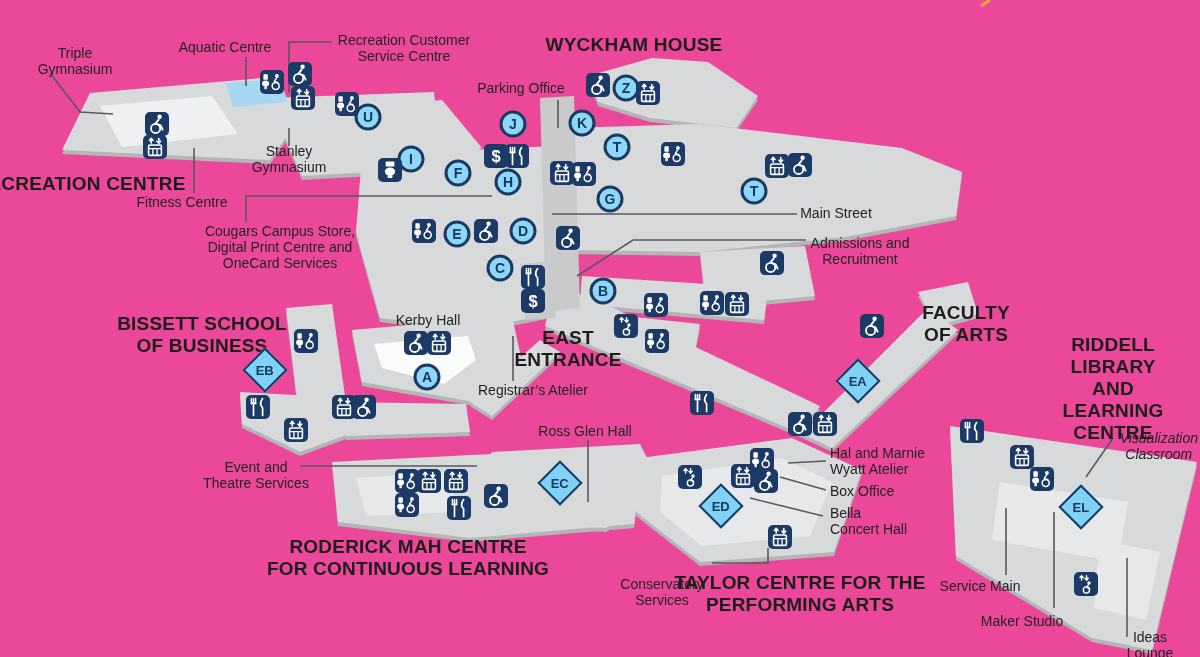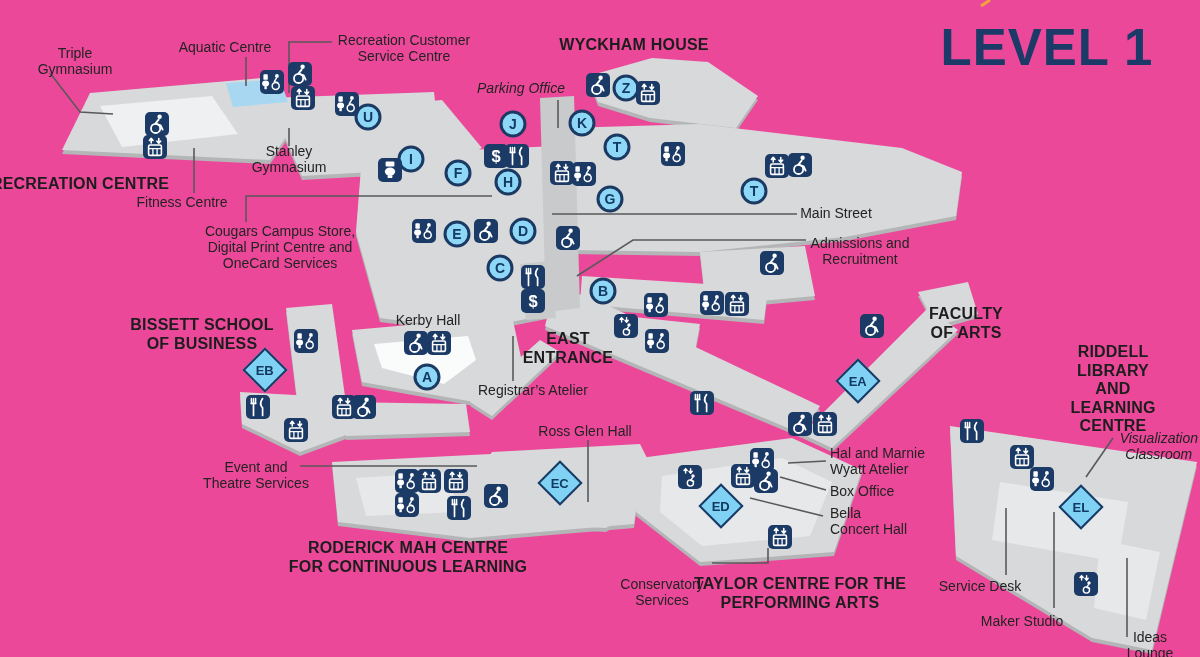--- a/index.html
+++ b/index.html
@@ -9,21 +9,21 @@
   .bld{fill:#d8d9db;}
   .bgroup{filter:drop-shadow(0 4px 0 #b3b5b7);}
   .corr{fill:#c8cacc;}
   .court{fill:#eef0f1;}
   .yard{fill:#fafbfb;}
   .inner{fill:#e7e8ea;}
   .pool{fill:#a8d8f1;}
   .leader{stroke:#58595b;stroke-width:1.6;fill:none;}
   .lbl{position:absolute;font-size:14px;line-height:1.16;color:#232323;text-align:center;
        white-space:pre-line;transform:translate(-50%,-50%);}
-  .lbl.bold{font-weight:bold;font-size:16px;color:#1d1d1d;letter-spacing:.2px;}
+  .lbl.bold{font-weight:bold;font-size:19px;color:#1d1d1d;letter-spacing:.2px;}
   .lbl.al-left{transform:translate(0,-50%);text-align:left;}
   .lbl.al-right{transform:translate(-100%,-50%);text-align:center;font-style:italic;}
   .ltr{position:absolute;width:21px;height:21px;border-radius:50%;background:#8ed7f7;
        border:3px solid #1b3a63;color:#123a63;font-weight:bold;font-size:14px;line-height:21px;
        text-align:center;transform:translate(-50%,-50%);}
   .dmd{position:absolute;width:28px;height:28px;background:#7fd2f4;border:2px solid #1b3a63;
        transform:translate(-50%,-50%) rotate(45deg);display:flex;align-items:center;justify-content:center;}
   .dmd span{transform:rotate(-45deg);font-weight:bold;font-size:13px;color:#123a63;}
   .mic{position:absolute;width:24px;height:24px;background:#1c3a66;border-radius:5px;
        transform:translate(-50%,-50%);}
@@ -140,21 +140,21 @@
     <line x1="981" y1="6" x2="990" y2="0" stroke="#f2a33c" stroke-width="3"></line>
   </svg>
 
   <div id="labels">
       <div class="lbl" style="left: 75px; top: 61px;">Triple
 Gymnasium</div>
       <div class="lbl" style="left: 225px; top: 47px;">Aquatic Centre</div>
       <div class="lbl" style="left: 404px; top: 48px;">Recreation Customer
 Service Centre</div>
       <div class="lbl bold" style="left: 634px; top: 45px;">WYCKHAM HOUSE</div>
-      <div class="lbl" style="left: 521px; top: 88px; font-style: italic;">Parking Office</div>
+      <div class="lbl" style="left: 521px; top: 88px;">Parking Office</div>
       <div class="lbl bold" style="left: 80px; top: 184px;">RECREATION CENTRE</div>
       <div class="lbl" style="left: 289px; top: 159px;">Stanley
 Gymnasium</div>
       <div class="lbl" style="left: 182px; top: 202px;">Fitness Centre</div>
       <div class="lbl" style="left: 252px; top: 247px; margin-left: 28px;">Cougars Campus Store,
 Digital Print Centre and
 OneCard Services</div>
       <div class="lbl" style="left: 836px; top: 213px;">Main Street</div>
       <div class="lbl" style="left: 860px; top: 251px;">Admissions and
 Recruitment</div>
@@ -177,21 +177,21 @@
       <div class="lbl al-left" style="left: 830px; top: 521px;">Bella
 Concert Hall</div>
       <div class="lbl bold" style="left: 408px; top: 558px;">RODERICK MAH CENTRE
 FOR CONTINUOUS LEARNING</div>
       <div class="lbl" style="left: 662px; top: 572px; margin-top: 20px;">Conservatory
 Services</div>
       <div class="lbl bold" style="left: 800px; top: 594px;">TAYLOR CENTRE FOR THE
 PERFORMING ARTS</div>
       <div class="lbl al-right" style="left: 1198px; top: 446px;">Visualization
 Classroom</div>
-      <div class="lbl" style="left: 980px; top: 586px;">Service Desk</div>
+      <div class="lbl" style="left: 980px; top: 586px;">Service Main</div>
       <div class="lbl" style="left: 1022px; top: 621px;">Maker Studio</div>
       <div class="lbl" style="left: 1150px; top: 645px;">Ideas Lounge</div>
     </div>
   <div id="markers">
       <div class="ltr" style="left: 427px; top: 377px;">A</div>
       <div class="ltr" style="left: 603px; top: 291px;">B</div>
       <div class="ltr" style="left: 500px; top: 268px;">C</div>
       <div class="ltr" style="left: 523px; top: 231px;">D</div>
       <div class="ltr" style="left: 457px; top: 234px;">E</div>
       <div class="ltr" style="left: 458px; top: 173px;">F</div>
@@ -373,14 +373,13 @@
         <use href="#sym-lift"></use>
       </svg>
       <svg viewBox="0 0 24 24" class="mic" style="left: 690px; top: 477px;">
         <use href="#sym-lift"></use>
       </svg>
       <svg viewBox="0 0 24 24" class="mic" style="left: 1086px; top: 584px;">
         <use href="#sym-lift"></use>
       </svg>
     </div>
 
-  <div class="title" style="left:1047px;top:47px;">LEVEL 1</div>
 </div>
 
 </body></html>

